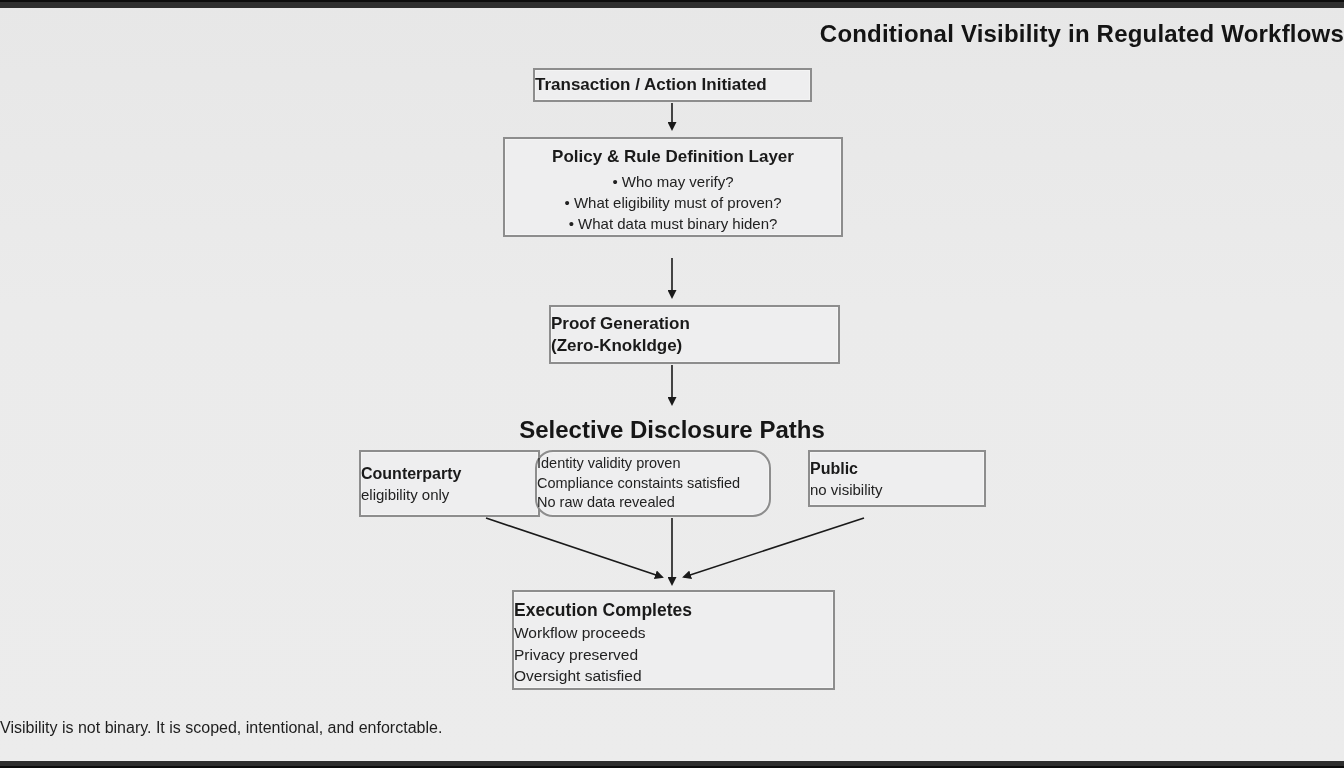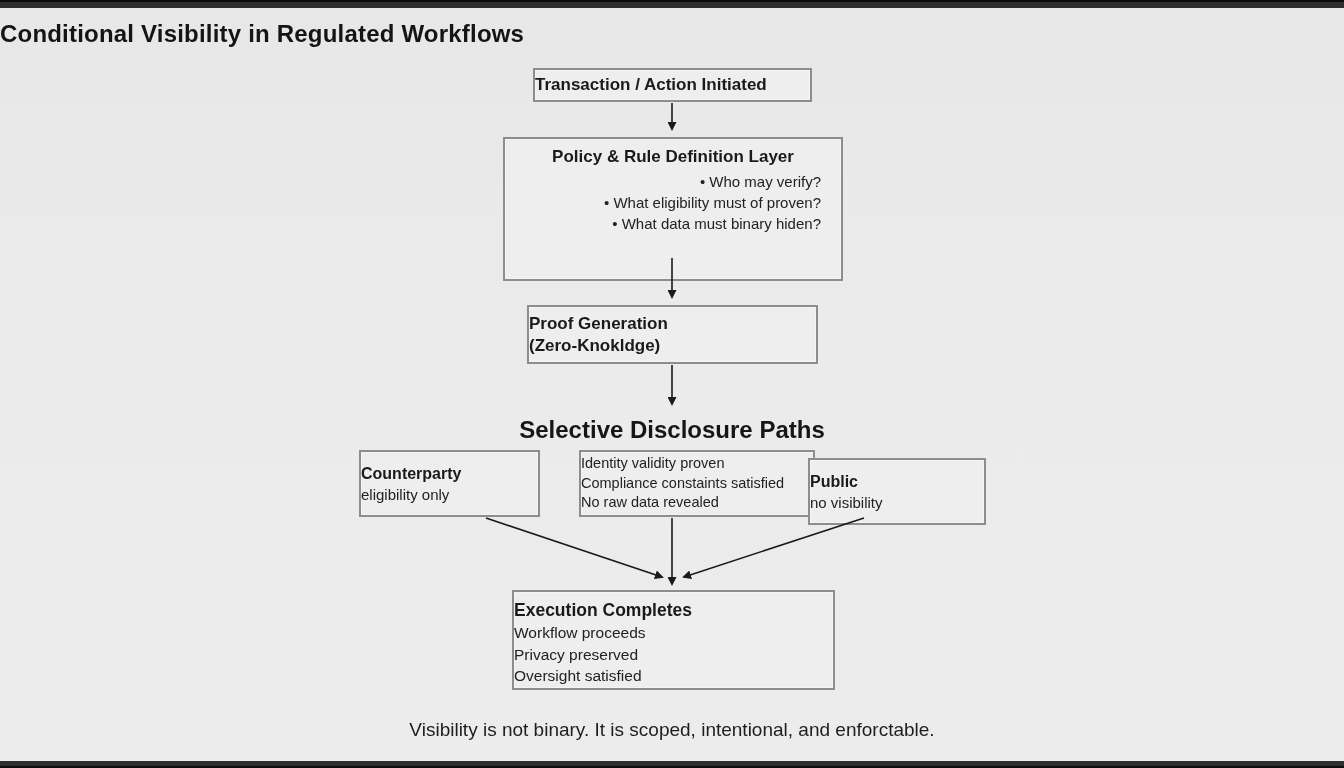--- a/index.html
+++ b/index.html
@@ -25,21 +25,21 @@
     background: #2e2e2e;
   }
   .bar.top { top: 0; height: 8px; border-top: 2px solid #0c0c0c; box-sizing: border-box; }
   .bar.bottom { bottom: 0; height: 7px; border-bottom: 2px solid #0c0c0c; box-sizing: border-box; }
 
   .diagram-title {
     position: absolute;
     top: 20px;
     left: 0;
     width: 1344px;
-    text-align: left;
+    text-align: right;
     font-size: 24px;
     font-weight: bold;
     letter-spacing: 0.2px;
     color: #141414;
   }
 
   .node {
     position: absolute;
     box-sizing: border-box;
     background: #eeeeef;
@@ -48,57 +48,57 @@
     display: flex;
     flex-direction: column;
     align-items: flex-start;
     justify-content: center;
     text-align: center;
   }
 
   .b-transaction { left: 533px; top: 68px; width: 279px; height: 34px; }
   .b-transaction .node-title { font-size: 17px; font-weight: bold; }
 
-  .b-policy { left: 503px; top: 137px; width: 340px; height: 144px; justify-content: flex-start; align-items: stretch; padding: 8px 20px; }
+  .b-policy { left: 503px; top: 137px; width: 340px; height: 100px; justify-content: flex-start; align-items: stretch; padding: 8px 4px; }
   .b-policy .node-title { font-size: 17px; font-weight: bold; text-align: center; margin-bottom: 4px; }
-  .b-policy .bullet-line { font-size: 15px; line-height: 21px; text-align: right; color: #222; }
+  .b-policy .bullet-line { font-size: 15px; line-height: 21px; text-align: center; color: #222; }
 
-  .b-proof { left: 527px; top: 305px; width: 291px; height: 59px; }
+  .b-proof { left: 549px; top: 305px; width: 291px; height: 59px; }
   .b-proof .node-line { font-size: 17px; font-weight: bold; line-height: 22px; }
 
   .paths-heading {
     position: absolute;
     top: 416px;
     left: 0;
     width: 1344px;
     text-align: center;
     font-size: 24px;
     font-weight: bold;
     color: #161616;
   }
 
   .b-counterparty { left: 359px; top: 450px; width: 181px; height: 67px; }
-  .b-public { left: 808px; top: 450px; width: 178px; height: 67px; margin-top: 8px; }
+  .b-public { left: 808px; top: 450px; width: 178px; height: 57px; }
   .path-title { font-size: 16px; font-weight: bold; line-height: 21px; }
   .path-sub { font-size: 15px; line-height: 21px; color: #222; }
 
-  .b-middle { left: 579px; top: 450px; width: 236px; height: 67px; }
+  .b-middle { left: 535px; top: 450px; width: 236px; height: 67px; border-radius: 18px; }
   .b-middle .node-line { font-size: 14.5px; line-height: 19.5px; color: #222; }
 
   .b-execution { left: 512px; top: 590px; width: 323px; height: 100px; padding-top: 6px; }
   .b-execution .node-title { font-size: 17.5px; font-weight: bold; line-height: 23px; }
   .b-execution .node-line { font-size: 15.5px; line-height: 21.5px; color: #222; }
 
   .footer-note {
     position: absolute;
     top: 719px;
     left: 0;
     width: 1344px;
-    text-align: center;
-    font-size: 19px;
+    text-align: left;
+    font-size: 16px;
     color: #1e1e1e;
   }
 
   svg.arrows {
     position: absolute;
     top: 0;
     left: 0;
     width: 1344px;
     height: 768px;
     pointer-events: none;

